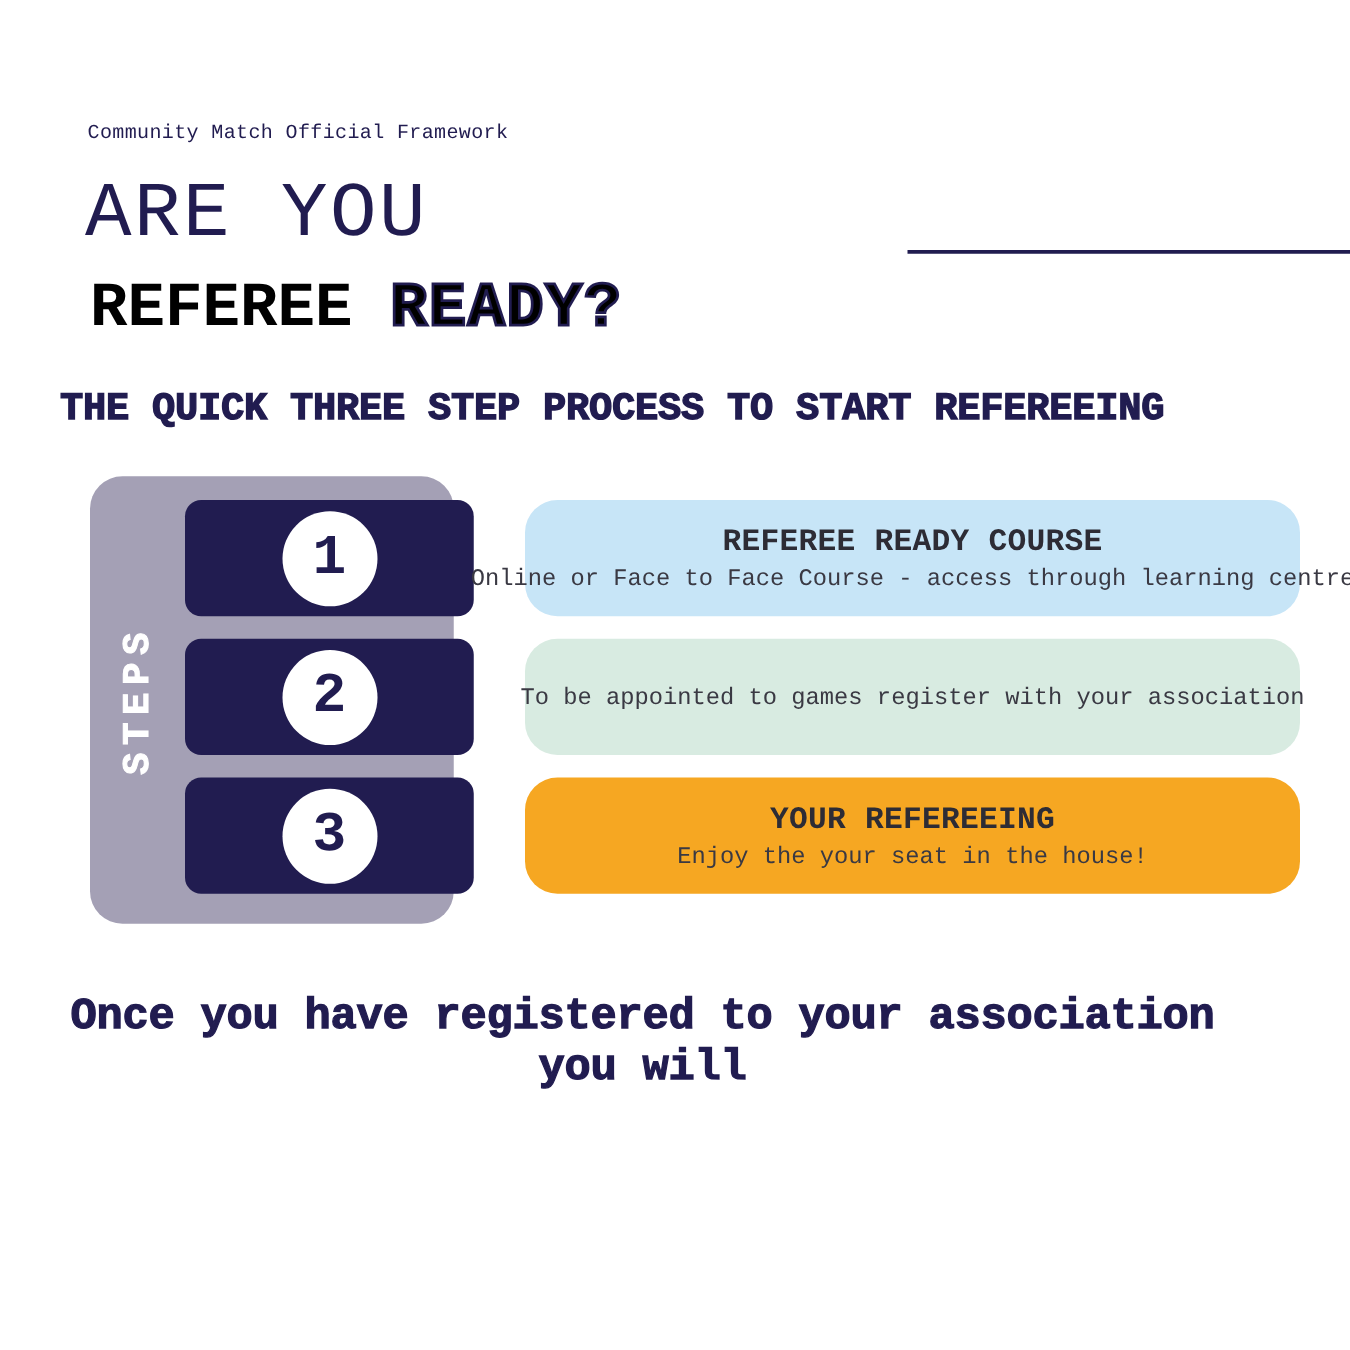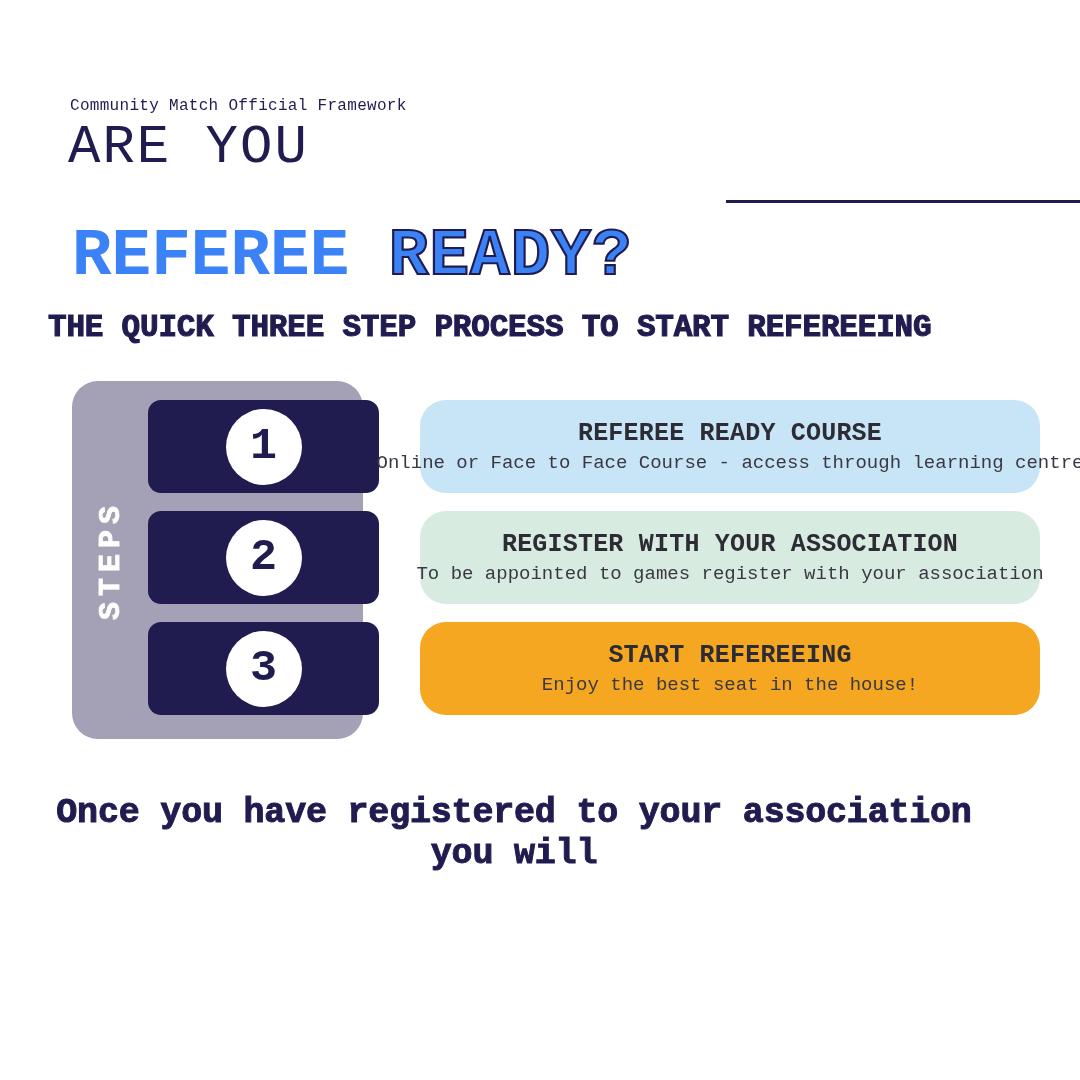--- a/index.html
+++ b/index.html
@@ -21,44 +21,44 @@
     top: 97px;
     font-size: 16px;
     font-weight: 400;
     letter-spacing: 0.3px;
     color: #211c50;
   }
 
   .title-line1 {
     position: absolute;
     left: 20px;
-    top: 117px;
-    font-size: 54px;
+    top: 136px;
+    font-size: 62px;
     font-weight: 400;
     letter-spacing: 2px;
     color: #211c50;
   }
 
   .title-rule {
     position: absolute;
     left: 678px;
     top: 200px;
     width: 402px;
     height: 3px;
     background: #211c50;
   }
 
   .title-line2 {
     position: absolute;
     left: 24px;
     top: 219px;
-    font-size: 66px;
+    font-size: 50px;
     font-weight: 700;
     letter-spacing: 0px;
-    color: #3b82f6;
+    color: #000000;
     white-space: nowrap;
   }
   .title-line2 .heavy {
     -webkit-text-stroke: 2.2px #211c50;
     letter-spacing: 1px;
   }
 
   .subtitle {
     position: absolute;
     left: 0;
@@ -213,25 +213,24 @@
     <div class="step-circle">
       <span class="step-number">3</span>
     </div>
   </div>
 
   <div class="info-box box-1" style="background-color: rgb(199, 229, 247);">
     <div class="info-title">REFEREE READY COURSE</div>
     <div class="info-desc">Online or Face to Face Course - access through learning centre</div>
   </div>
   <div class="info-box box-2" style="background-color: rgb(216, 235, 225);">
-    <div class="info-title">REGISTER WITH YOUR ASSOCIATION</div>
     <div class="info-desc">To be appointed to games register with your association</div>
   </div>
   <div class="info-box box-3" style="background-color: rgb(246, 167, 34);">
-    <div class="info-title">START REFEREEING</div>
-    <div class="info-desc">Enjoy the best seat in the house!</div>
+    <div class="info-title">YOUR REFEREEING</div>
+    <div class="info-desc">Enjoy the your seat in the house!</div>
   </div>
 
   <div class="footer-note">
     <div>Once you have registered to your association you will</div>
   </div>
 
 </div>
 
 </body></html>

